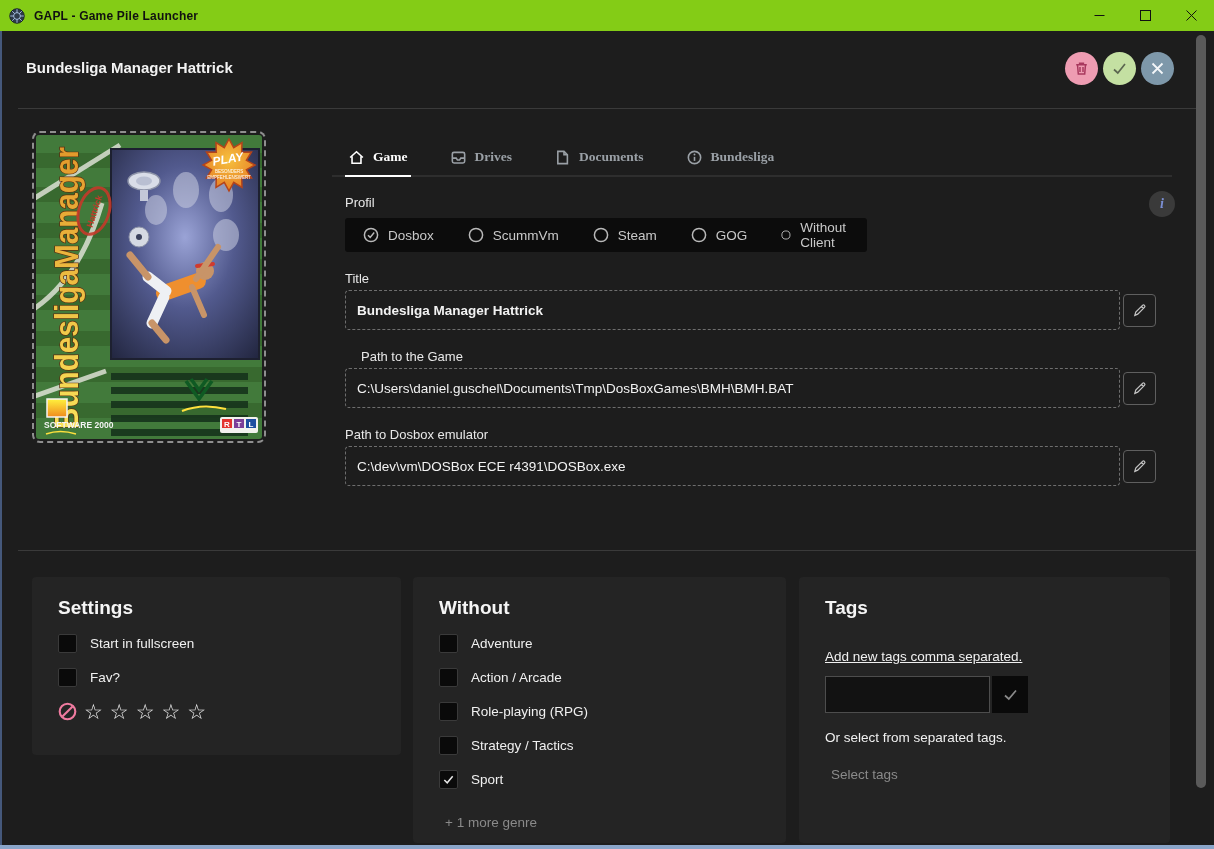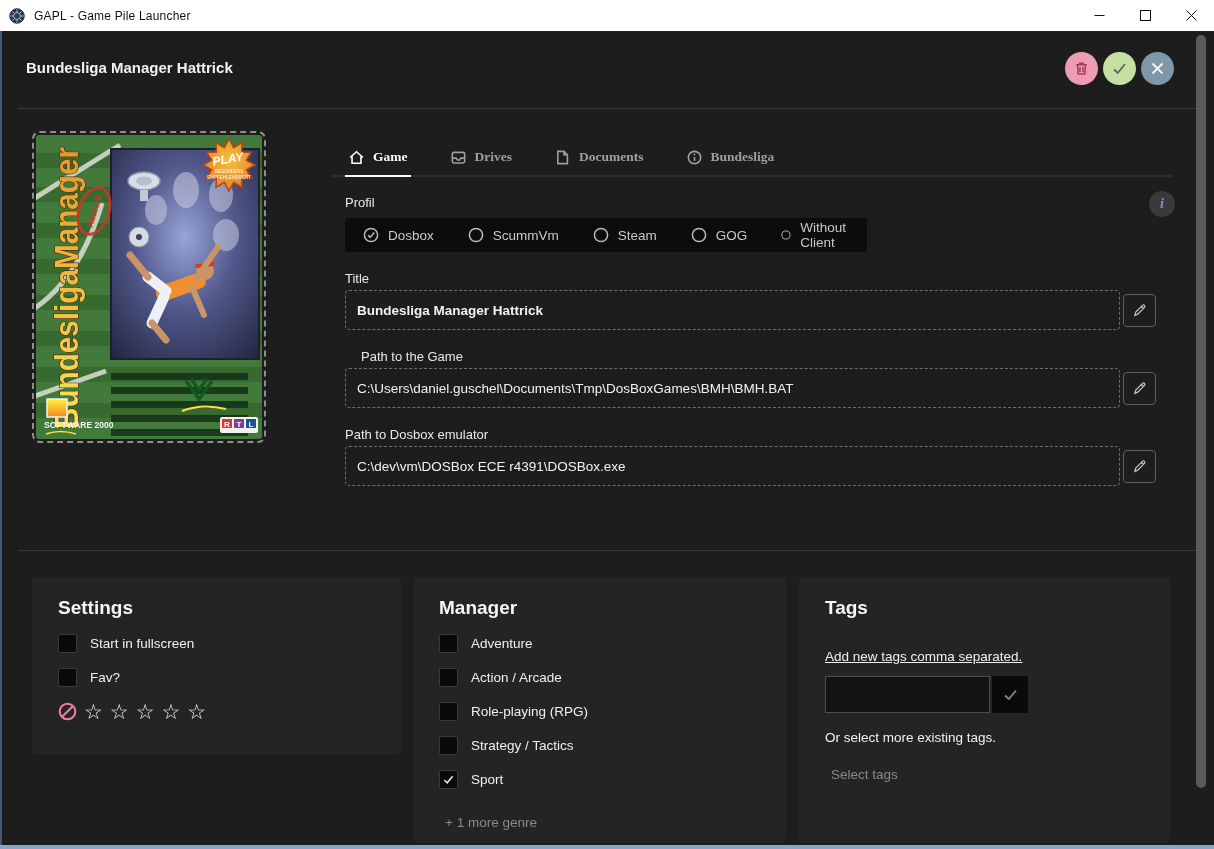--- a/index.html
+++ b/index.html
@@ -2,22 +2,22 @@
 <html><head>
 <meta charset="utf-8">
 <style>
   * { box-sizing: border-box; margin: 0; padding: 0; }
   html,body { background:#000; }
   #screen {
     position: relative; width: 1214px; height: 849px; overflow: hidden;
     font-family: "Liberation Sans", sans-serif; background:#1d1d1d;
   }
   
-  .titlebar { position:absolute; top:0; left:0; width:1214px; height:31px; background:#ffffff;
-    display:flex; align-items:center; color:#111; font-size:12px; }
+  .titlebar { position:absolute; top:0; left:0; width:1214px; height:31px; background:#84cc16;
+    display:flex; align-items:center; color:#111; font-size:12px;font-weight:bold; }
   .titlebar .appicon { margin-left:9px; width:16px; height:16px; }
   .titlebar .ttext { margin-left:9px; letter-spacing:.2px; }
   .wctrls { position:absolute; right:0; top:0; height:31px; display:flex; }
   .wbtn { width:46px; height:31px; display:flex; align-items:center; justify-content:center; color:#111; }
   .wbtn svg { display:block; }
   
   .app { position:absolute; top:31px; left:0; width:1214px; height:818px; background:#1d1d1d;
     border-left:2px solid #45587b; }
   .bottomline { position:absolute; left:0; bottom:0; width:1214px; height:4px; background:#8aa5c9; z-index:40; }
   .divider { position:absolute; left:16px; width:1182px; height:1px; background:#3a3a3a; }
@@ -407,21 +407,21 @@
           </svg>
         <span class="star">☆</span>
         <span class="star">☆</span>
         <span class="star">☆</span>
         <span class="star">☆</span>
         <span class="star">☆</span>
       </div>
     </div>
 
     <div class="panel p-genres">
-      <h2>Manager</h2>
+      <h2>Without</h2>
       <div class="cbrow">
         <span class="cbx"></span>
         <span>Adventure</span>
       </div>
       <div class="cbrow">
         <span class="cbx"></span>
         <span>Action / Arcade</span>
       </div>
       <div class="cbrow">
         <span class="cbx"></span>
@@ -446,21 +446,21 @@
       <h2>Tags</h2>
       <div class="hinttext">Add new tags comma separated.</div>
       <div class="tagsinrow">
         <input class="taginput" value="" style="">
         <button class="tagokbtn">
           <svg width="17" height="17" viewBox="0 0 17 17" fill="none" stroke="#8a8a8a" stroke-width="1.7">
               <path d="M3 9.5 L6.8 13 L14 4.5"></path>
             </svg>
         </button>
       </div>
-      <div class="selecthint">Or select more existing tags.</div>
+      <div class="selecthint">Or select from separated tags.</div>
       <div class="selecttags">Select tags</div>
     </div>
 
     <div class="sbthumb"></div>
   </div>
 
   <div class="bottomline"></div>
 </div>
 
 </body></html>

